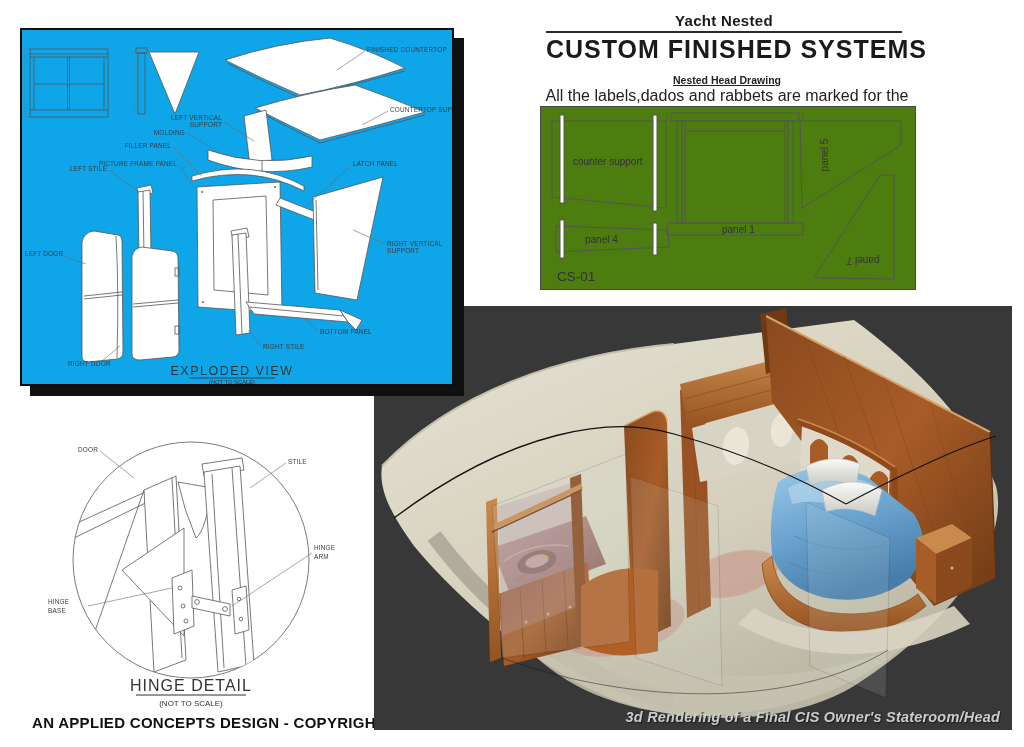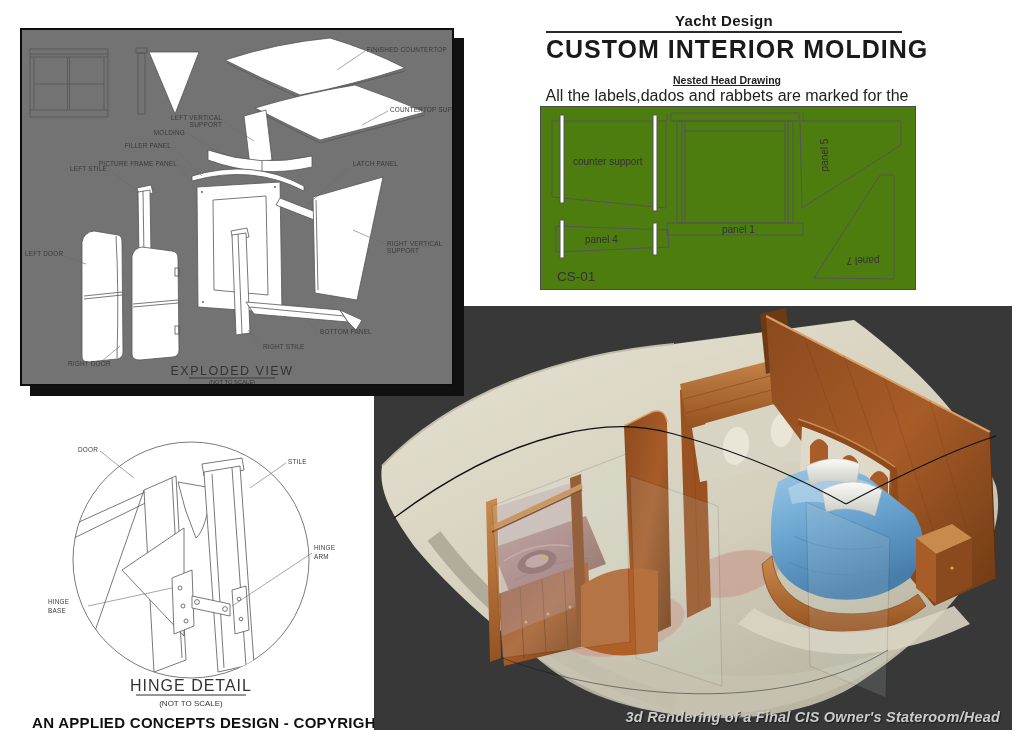--- a/index.html
+++ b/index.html
@@ -17,21 +17,21 @@
   .rule{border-top:2px solid #2a2a2a;margin-top:2px;}
   .main-title{font-size:25px;font-weight:700;letter-spacing:1px;white-space:nowrap;margin-top:2px;}
   .nested-head{left:540px;top:74px;width:374px;text-align:center;color:#222;}
   .nested-title{font-size:10.5px;font-weight:700;text-decoration:underline;}
   .nested-note{font-size:16px;margin-top:1px;}
 
   
   .nested-box{left:540px;top:106px;width:374px;height:182px;border:1px solid #4a4a4a;background:#4d7c0f;}
 
   
-  .exploded-panel{left:20px;top:28px;width:434px;height:358px;background:#737373;
+  .exploded-panel{left:20px;top:28px;width:434px;height:358px;background:#0ea5e9;
                   border:2px solid #0d0d0d;box-shadow:10px 10px 0 #101010;z-index:3;box-sizing:border-box;}
 
   
   .render-area{left:374px;top:306px;width:638px;height:424px;background:var(--render-bg);z-index:1;}
   .render-caption{position:absolute;right:12px;bottom:5px;color:var(--caption);
                   font-size:14.5px;font-weight:700;font-style:italic;letter-spacing:.2px;
                   text-shadow:1px 1px 1px #1c1c1c;text-align:center;}
 
   
   .hinge-block{left:26px;top:420px;width:340px;height:296px;z-index:2;}
@@ -194,23 +194,23 @@
         <path d="M20,212 C140,122 240,110 300,128" stroke="#111" stroke-width="1.3" fill="none"></path>
         <path d="M300,128 C380,150 432,176 472,198" stroke="#111" stroke-width="1.1" fill="none"></path>
         <path d="M472,198 C540,162 590,140 622,130" stroke="#111" stroke-width="1.1" fill="none"></path>
         <path d="M128,352 C260,400 420,402 514,344" stroke="#141414" stroke-width="0.8" fill="none" opacity="0.6"></path>
       </g>
     </svg>
     <div class="render-caption">3d Rendering of a Final CIS Owner's Stateroom/Head</div>
   </div>
 
   <div class="abs header">
-    <div class="kicker">Yacht Design</div>
+    <div class="kicker">Yacht Nested</div>
     <div class="rule"></div>
-    <div class="main-title">CUSTOM INTERIOR MOLDING</div>
+    <div class="main-title">CUSTOM FINISHED SYSTEMS</div>
   </div>
   <div class="abs nested-head">
     <div class="nested-title">Nested Head Drawing</div>
     <div class="nested-note">All the labels,dados and rabbets are marked for the router.</div>
   </div>
 
   <div class="abs nested-box">
     <svg width="372" height="180" viewBox="0 0 372 180">
       <g>
         <polygon class="np" points="11,14 125,14 125,101 11,90"></polygon>

